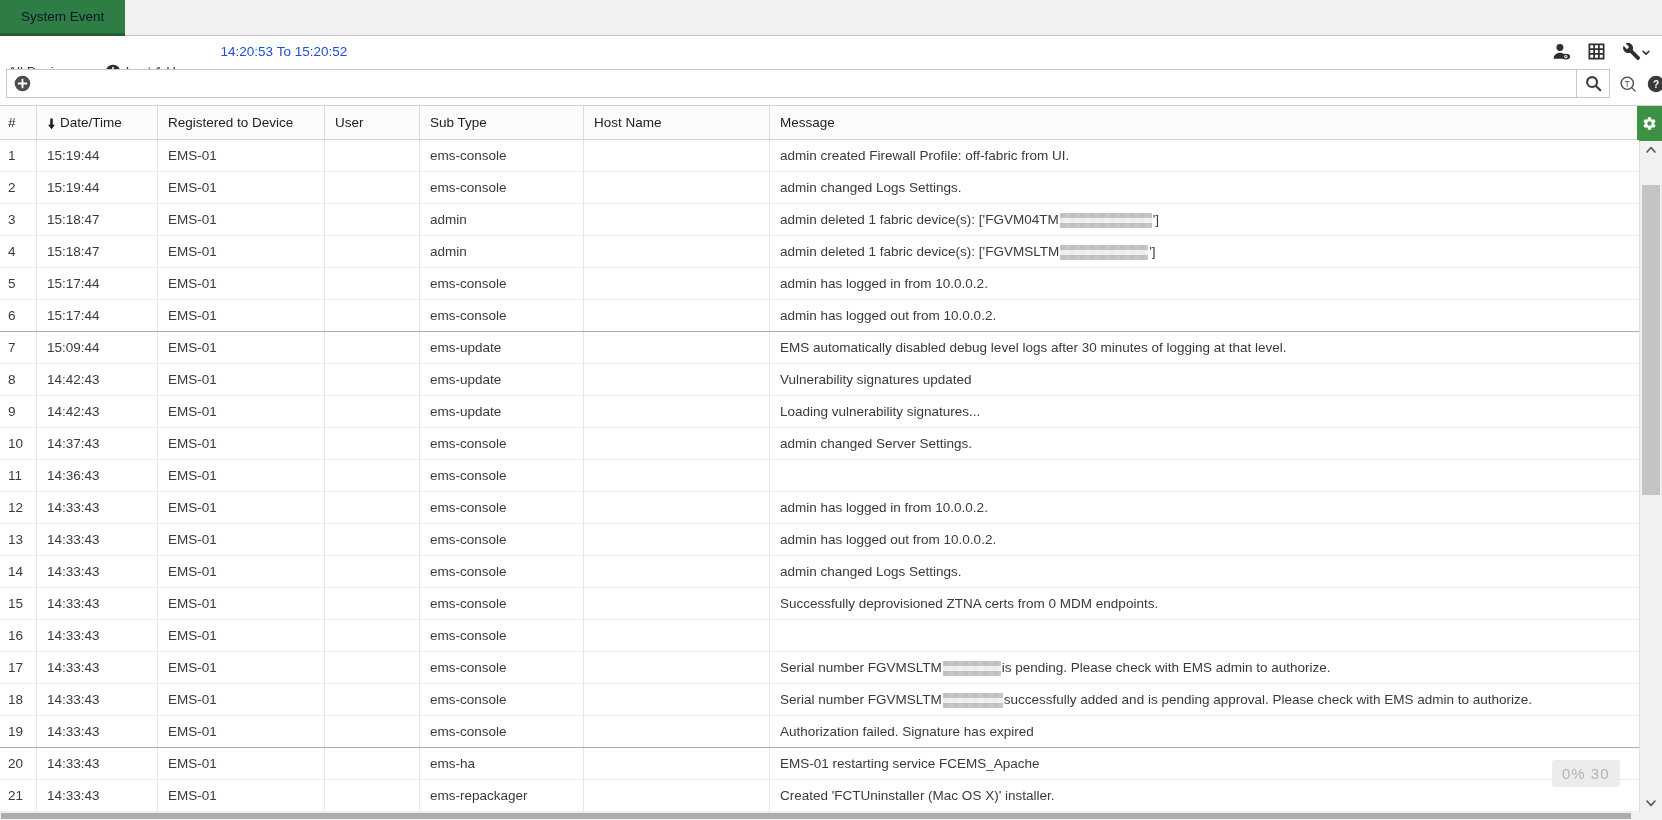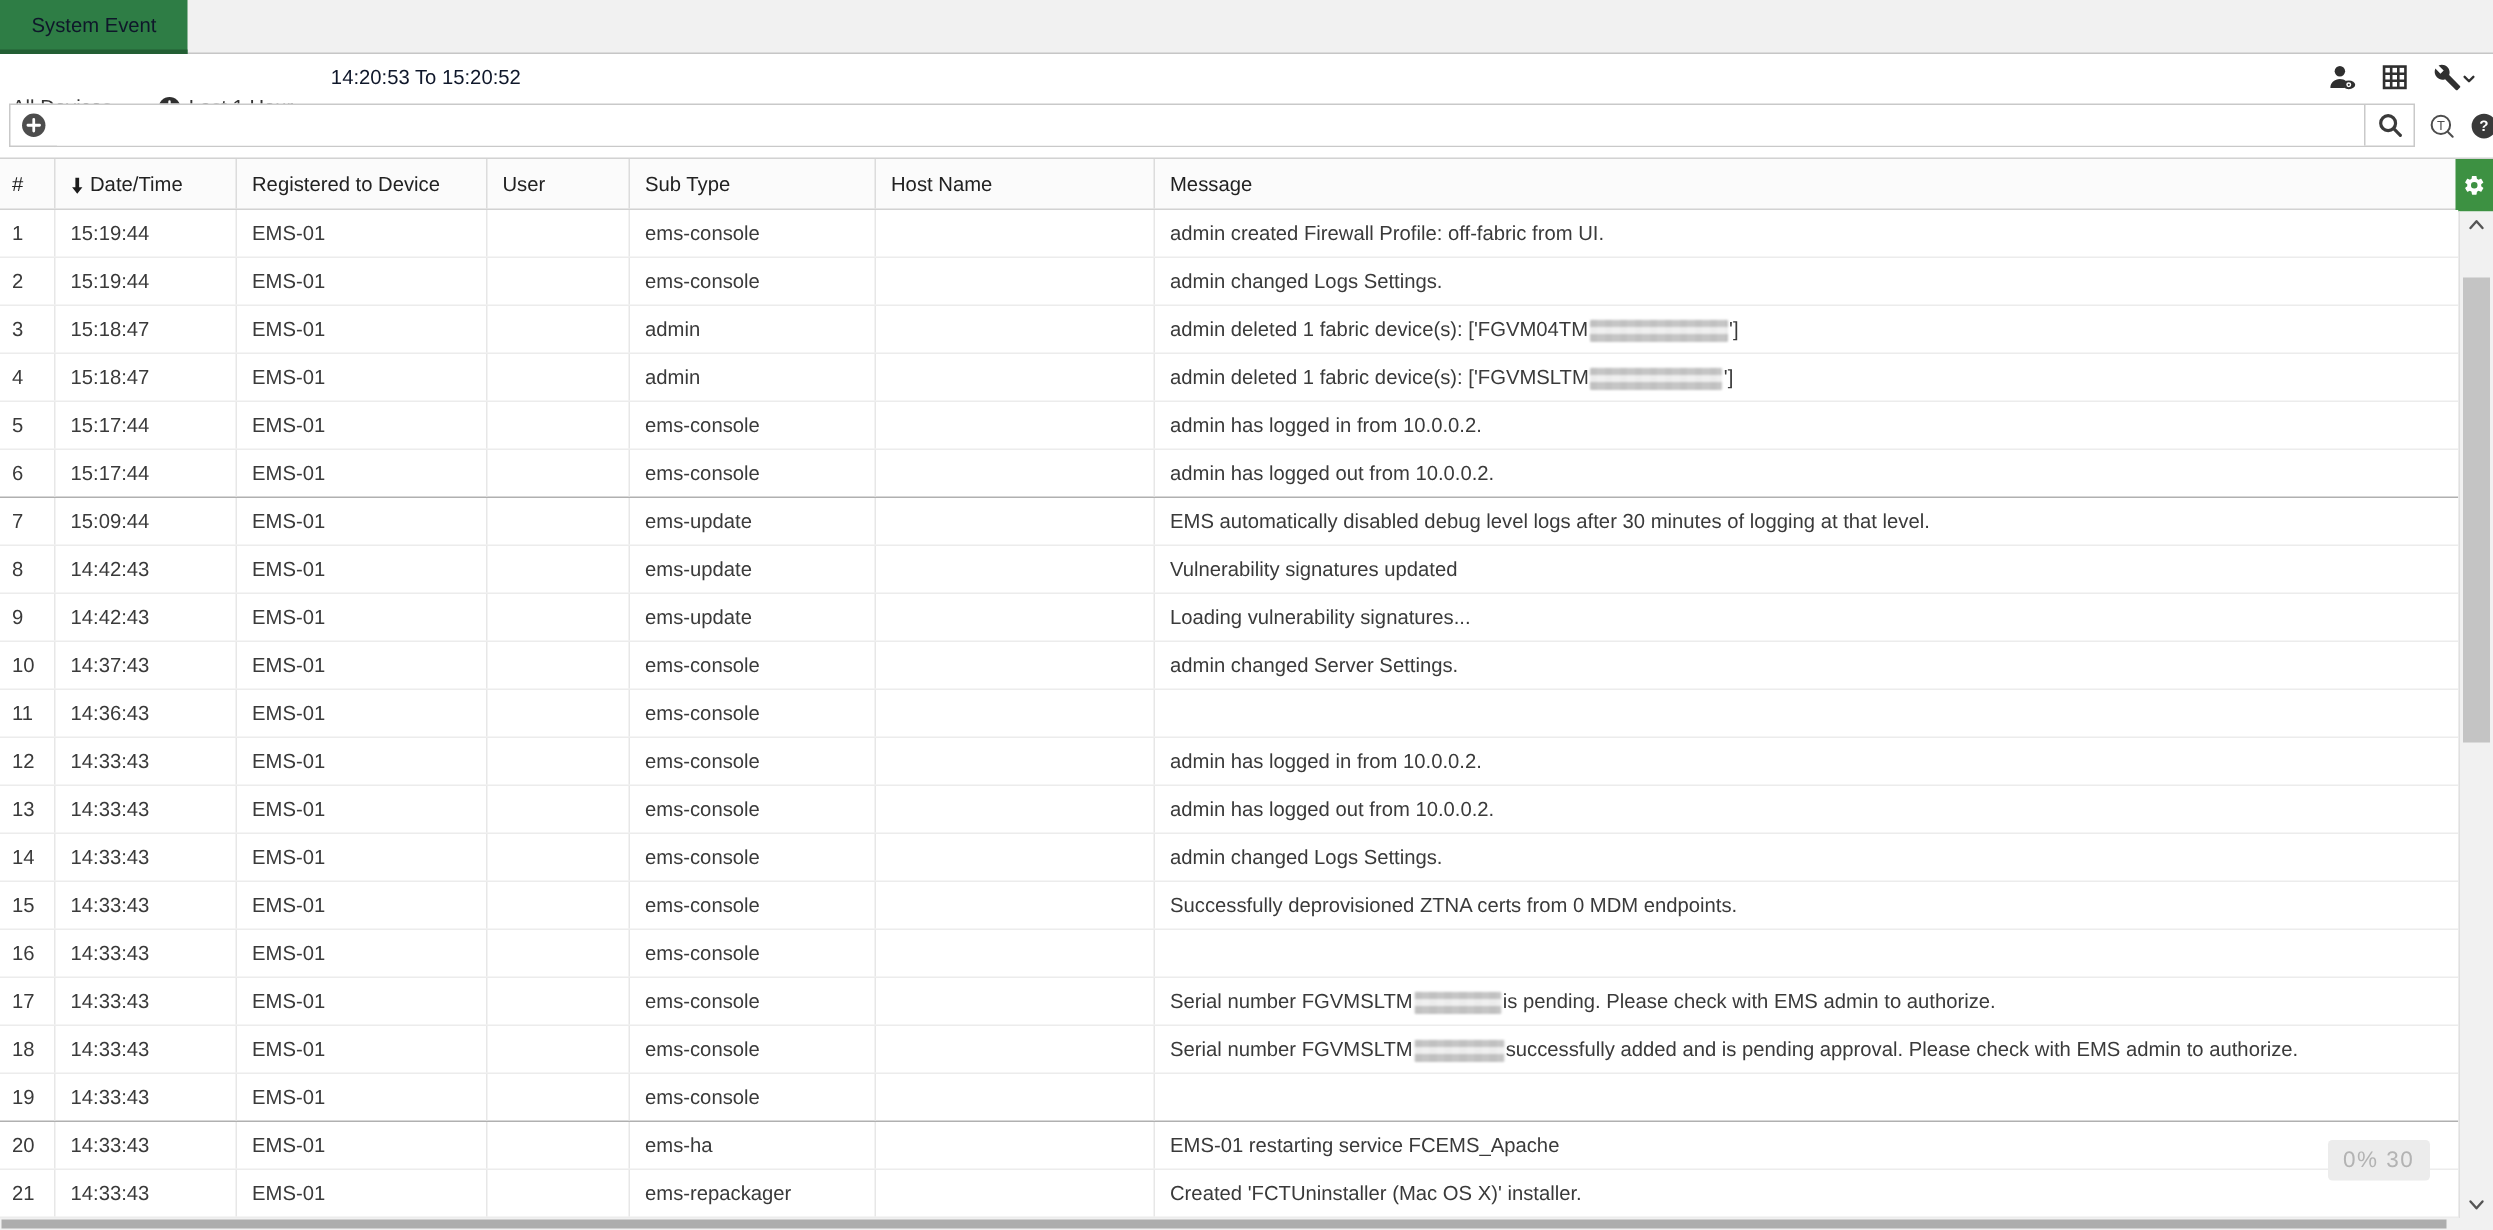--- a/index.html
+++ b/index.html
@@ -10,21 +10,21 @@
   .tabbar { position:absolute; top:0; left:0; right:0; height:36px; background:#f1f1f1; border-bottom:1px solid #c6c6c6; }
   .tab { position:absolute; left:0; top:0; height:36px; background:#2e7d45; border-bottom:3px solid #235f34;
          color:#0f172a; font-size:13.5px; display:flex; align-items:center; padding:0 21px; cursor:pointer; }
 
   
   .toolbar { position:absolute; top:37px; left:0; right:0; height:29px; display:flex; align-items:center;
              padding:0 10px 0 8px; font-size:13.5px; color:#333; }
   .tb-item { display:flex; align-items:center; gap:5px; cursor:pointer;margin-top:40px; }
   .tb-gap { width:14px; }
   .chev { width:11px; height:11px; margin-top:2px; }
-  .range { margin-left:9px; color:#0f172a;text-align:right; }
+  .range { margin-left:9px; color:#1d4ed8;text-align:right; }
   .toolbar-right { margin-left:auto; display:flex; align-items:center; gap:16px; }
   .tbicon { width:19px; height:19px; cursor:pointer; display:flex; align-items:center; }
 
   
   .searchrow { position:absolute; top:69px; left:6px; right:6px; height:29px; display:flex; align-items:center; }
   .searchbox { flex:0 0 auto; width:1604px; height:29px; border:1px solid #c9c9c9; background:#fff;
                display:flex; align-items:center; }
   .plusicon { width:17px; height:17px; margin:0 7px; flex:0 0 auto; cursor:pointer; }
   .searchbox input { flex:1; border:none; outline:none; height:100%; font-size:13px; font-family:inherit; }
   .searchbtn { width:33px; height:100%; border-left:1px solid #c9c9c9; display:flex; align-items:center;
@@ -403,20 +403,23 @@
         <span> successfully added and is pending approval. Please check with EMS admin to authorize.</span>
       </div>
     </div>
     <div class="row sep">
       <div class="td c0">19</div>
       <div class="td c1">14:33:43</div>
       <div class="td c2">EMS-01</div>
       <div class="td c3"></div>
       <div class="td c4">ems-console</div>
       <div class="td c5"></div>
+      <div class="td c6">
+        <span>Authorization failed. Signature has expired</span>
+      </div>
     </div>
     <div class="row">
       <div class="td c0">20</div>
       <div class="td c1">14:33:43</div>
       <div class="td c2">EMS-01</div>
       <div class="td c3"></div>
       <div class="td c4">ems-ha</div>
       <div class="td c5"></div>
       <div class="td c6">
         <span>EMS-01 restarting service FCEMS_Apache</span>

